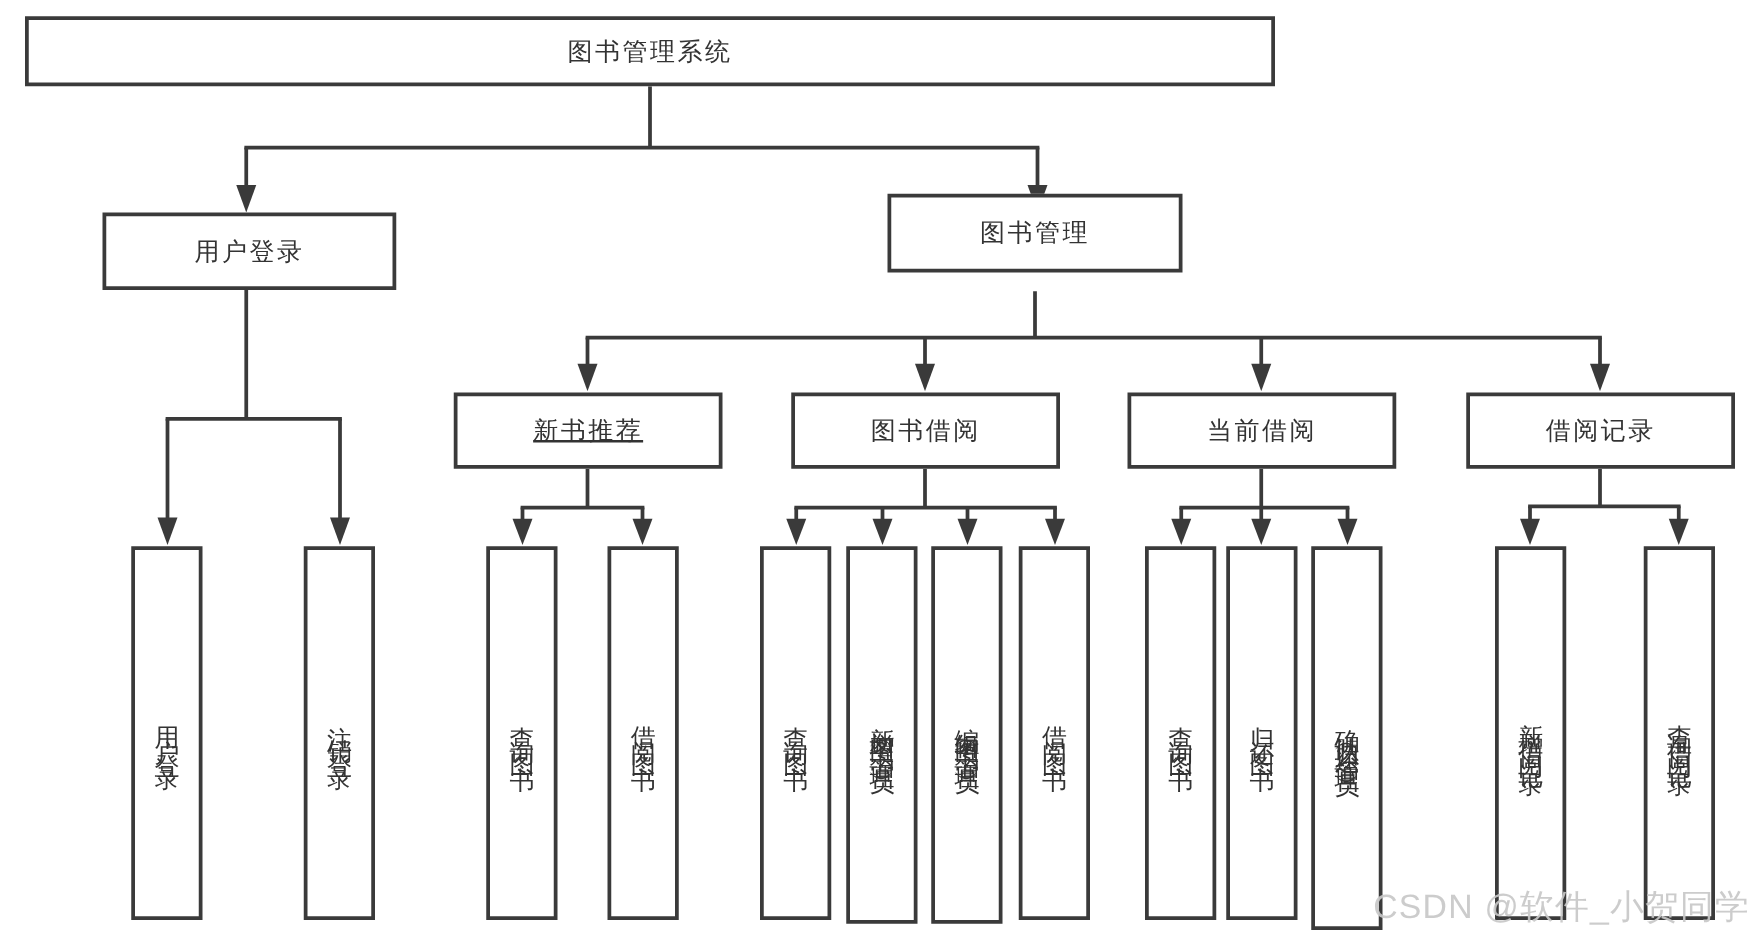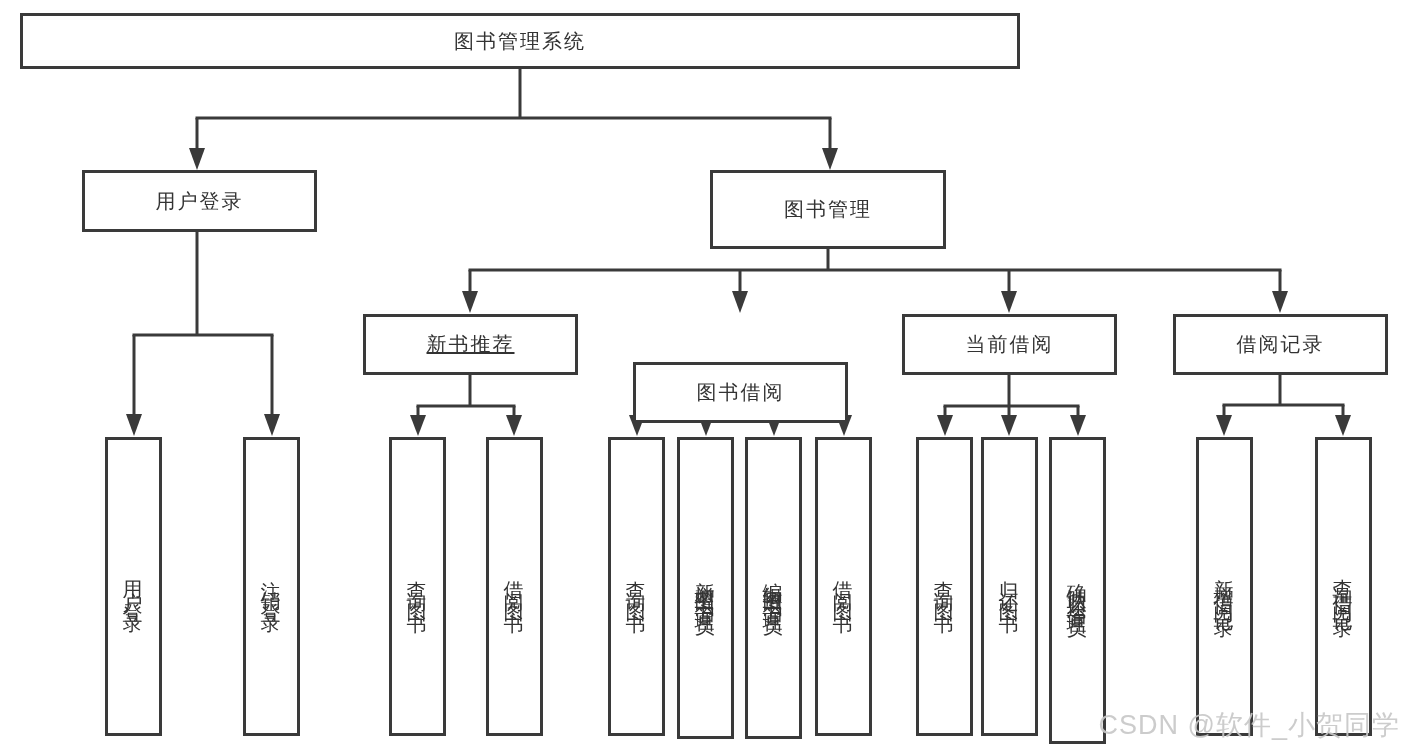--- a/index.html
+++ b/index.html
@@ -33,25 +33,25 @@
   }
   .node .label {
     font-size: 20px;
     letter-spacing: 2px;
     white-space: nowrap;
   }
   
   .root-box { left: 20px; top: 13px; width: 1000px; height: 56px; }
   
   .l2-user   { left: 82px;  top: 170px; width: 235px; height: 62px; }
-  .l2-book   { left: 710px; top: 170px; width: 236px; height: 79px; }
+  .l2-book   { left: 710px; top: 155px; width: 236px; height: 63px; }
   
   .l3 { top: 314px; width: 215px; height: 61px; }
   .l3-nbr { left: 363px; text-decoration: underline; }
-  .l3-bb  { left: 633px; margin-top: 48px; }
+  .l3-bb  { left: 633px; }
   .l3-cb  { left: 902px; }
   .l3-br  { left: 1173px; }
   
   .leaf { top: 437px; width: 57px; height: 299px; }
   .leaf .label {
     writing-mode: vertical-rl;
     text-orientation: mixed;
     font-size: 20px;
     letter-spacing: 11px;
     white-space: nowrap;

